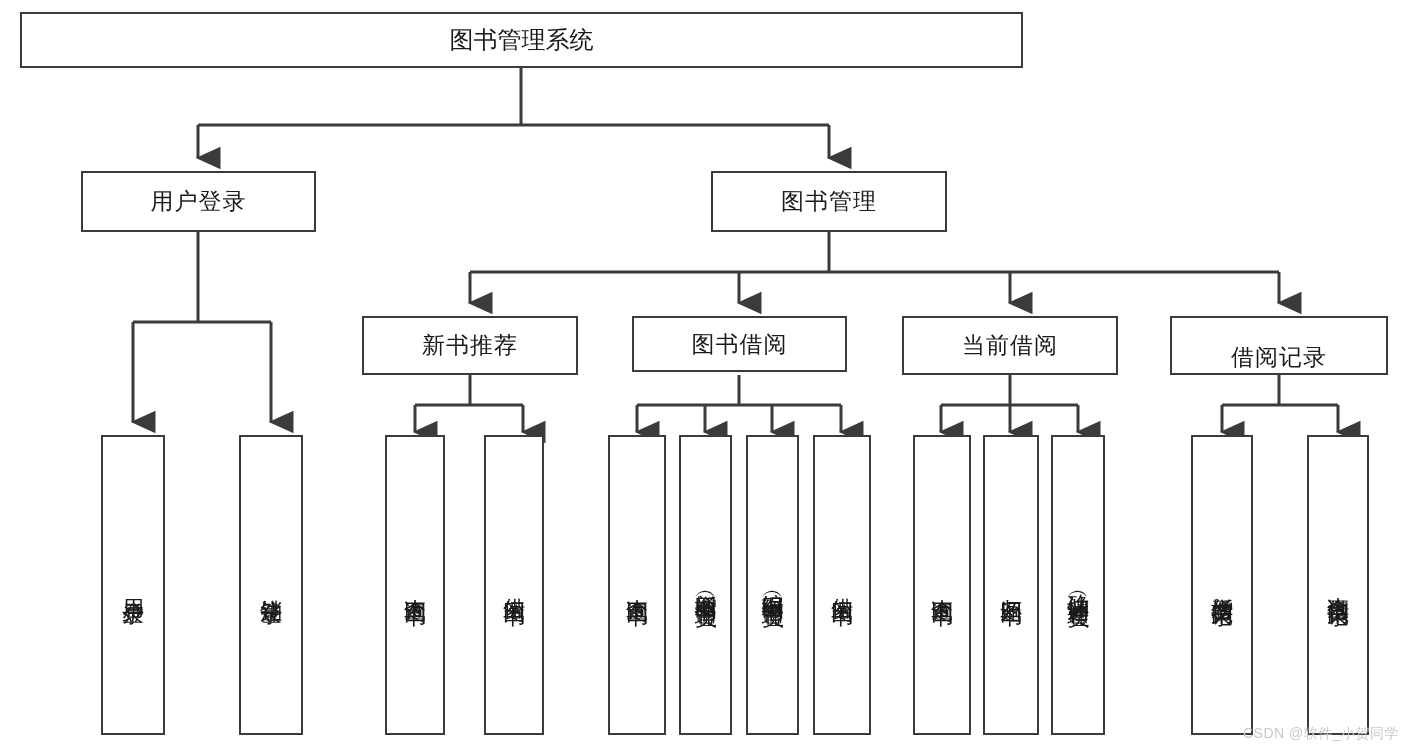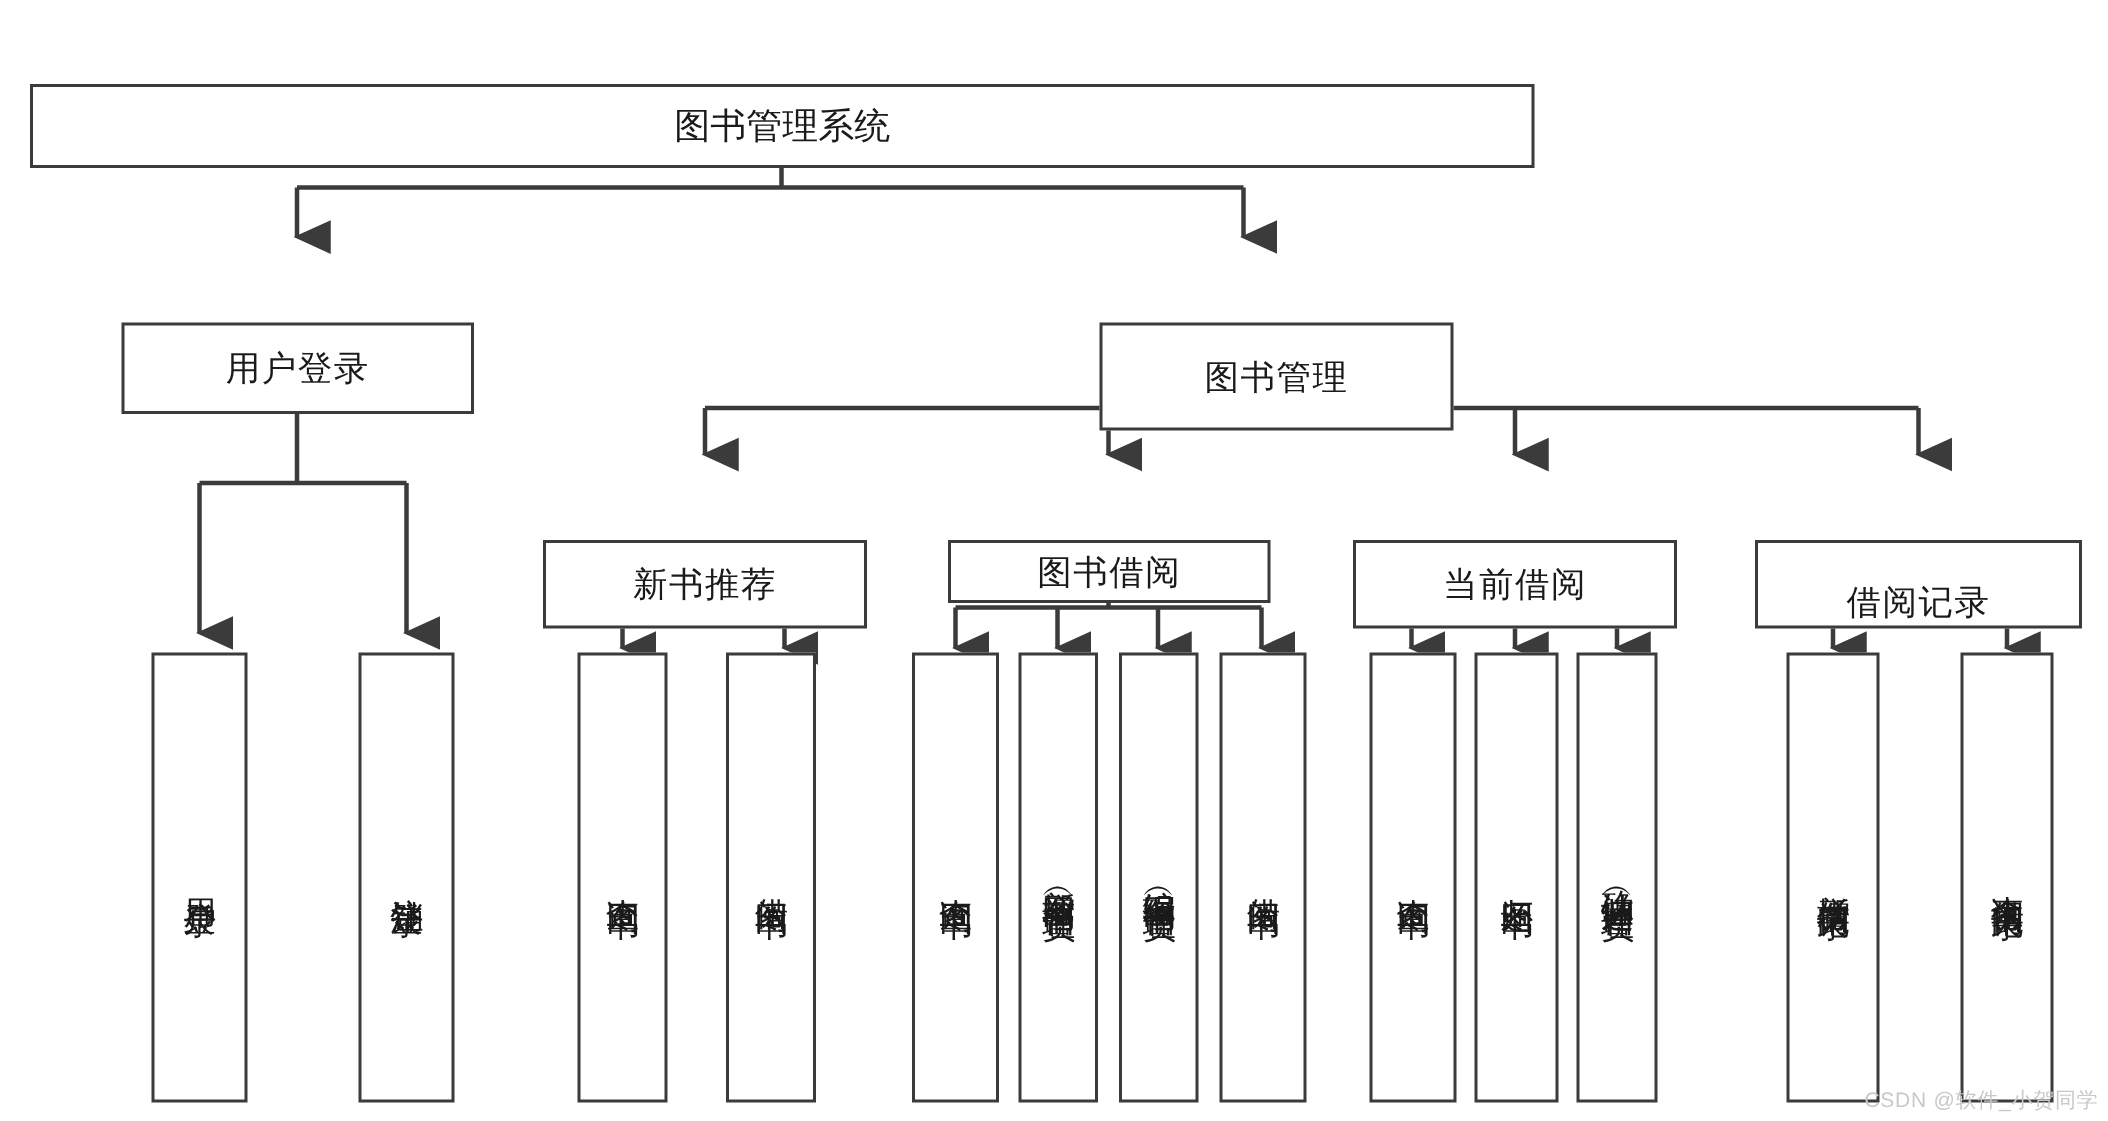--- a/index.html
+++ b/index.html
@@ -7,21 +7,20 @@
     width:1405px;height:747px;background:#ffffff;
     font-family:"Liberation Sans","DejaVu Sans",sans-serif;
     overflow:hidden;position:relative;
   }
   #diagram{position:absolute;left:0;top:0;width:1405px;height:747px;}
   .node{
     position:absolute;box-sizing:border-box;
     border:2.5px solid #3b3b3b;background:#ffffff;
     display:flex;align-items:center;justify-content:center;
     color:#1a1a1a;
-    margin-top:44px;
   }
   .node.h{font-size:23px;letter-spacing:1px;}
   .node.root{font-size:24px;}
   .leaf{
     position:absolute;box-sizing:border-box;
     border:2.5px solid #3b3b3b;background:#ffffff;
     display:flex;align-items:center;justify-content:center;
     overflow:hidden;
   }
   .vtext{
@@ -95,28 +94,28 @@
     </g>
   </svg>
 
   <div class="node root" style="left:20px;top:12px;width:1003px;height:56px;">
     <span>图书管理系统</span>
   </div>
 
   <div class="node h" style="left:81px;top:171px;width:235px;height:61px;">
     <span>用户登录</span>
   </div>
-  <div class="node h" style="left:733px;top:171px;width:236px;height:72px;">
+  <div class="node h" style="left:711px;top:171px;width:236px;height:61px;">
     <span>图书管理</span>
   </div>
 
   <div class="node h" style="left:362px;top:316px;width:216px;height:59px;">
     <span>新书推荐</span>
   </div>
-  <div class="node h" style="left:632px;top:316px;width:215px;height:42px;">
+  <div class="node h" style="left:632px;top:316px;width:215px;height:56px;">
     <span>图书借阅</span>
   </div>
   <div class="node h" style="left:902px;top:316px;width:216px;height:59px;">
     <span>当前借阅</span>
   </div>
   <div class="node h" style="left:1170px;top:316px;width:218px;height:59px;align-items:flex-end;">
     <span>借阅记录</span>
   </div>
 
   <div class="leaf" style="left:101px;top:435px;width:64px;height:300px;">

